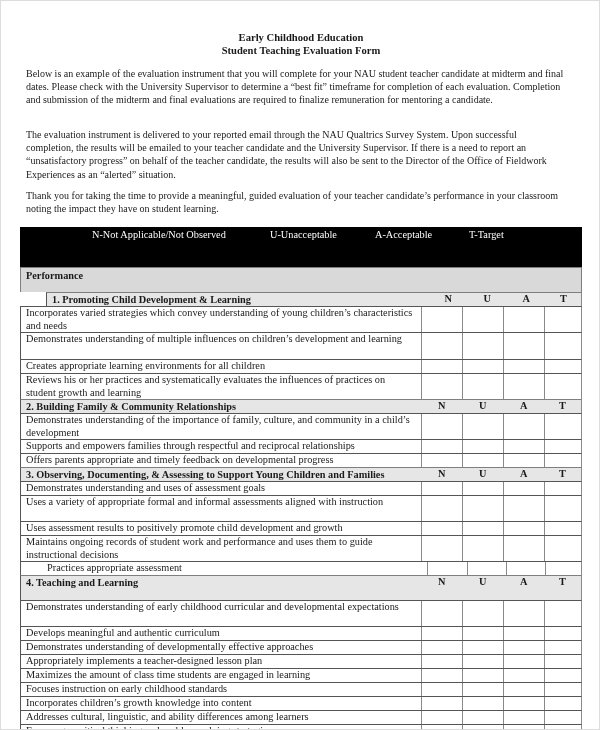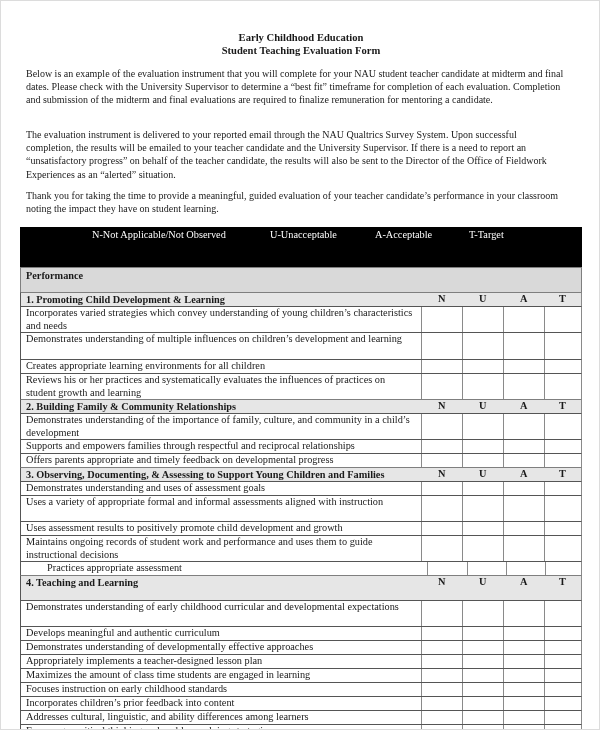--- a/index.html
+++ b/index.html
@@ -44,21 +44,21 @@
 
   <div class="table">
     <div class="legend-row">
       <span style="left:72px">N-Not Applicable/Not Observed</span>
       <span style="left:250px">U-Unacceptable</span>
       <span style="left:355px">A-Acceptable</span>
       <span style="left:449px">T-Target</span>
     </div>
     <div class="perf-row">Performance</div>
     <div id="sections">
-        <div class="row section" style="height: 14px;">
+        <div class="row section" style="height: 14px; margin-left: 26px;">
           <div class="cell-label">1. Promoting Child Development &amp; Learning</div>
           <div class="cell">N</div>
           <div class="cell">U</div>
           <div class="cell">A</div>
           <div class="cell last">T</div>
         </div>
         <div class="row" style="height: 26px;">
           <div class="cell-label">Incorporates varied strategies which convey understanding of young children’s characteristics and needs</div>
           <div class="cell"></div>
           <div class="cell"></div>
@@ -199,21 +199,21 @@
           <div class="cell last"></div>
         </div>
         <div class="row" style="height: 14px;">
           <div class="cell-label">Focuses instruction on early childhood standards</div>
           <div class="cell"></div>
           <div class="cell"></div>
           <div class="cell"></div>
           <div class="cell last"></div>
         </div>
         <div class="row" style="height: 14px;">
-          <div class="cell-label">Incorporates children’s prior feedback into content</div>
+          <div class="cell-label">Incorporates children’s growth knowledge into content</div>
           <div class="cell"></div>
           <div class="cell"></div>
           <div class="cell"></div>
           <div class="cell last"></div>
         </div>
         <div class="row" style="height: 14px;">
           <div class="cell-label">Addresses cultural, linguistic, and ability differences among learners</div>
           <div class="cell"></div>
           <div class="cell"></div>
           <div class="cell"></div>

